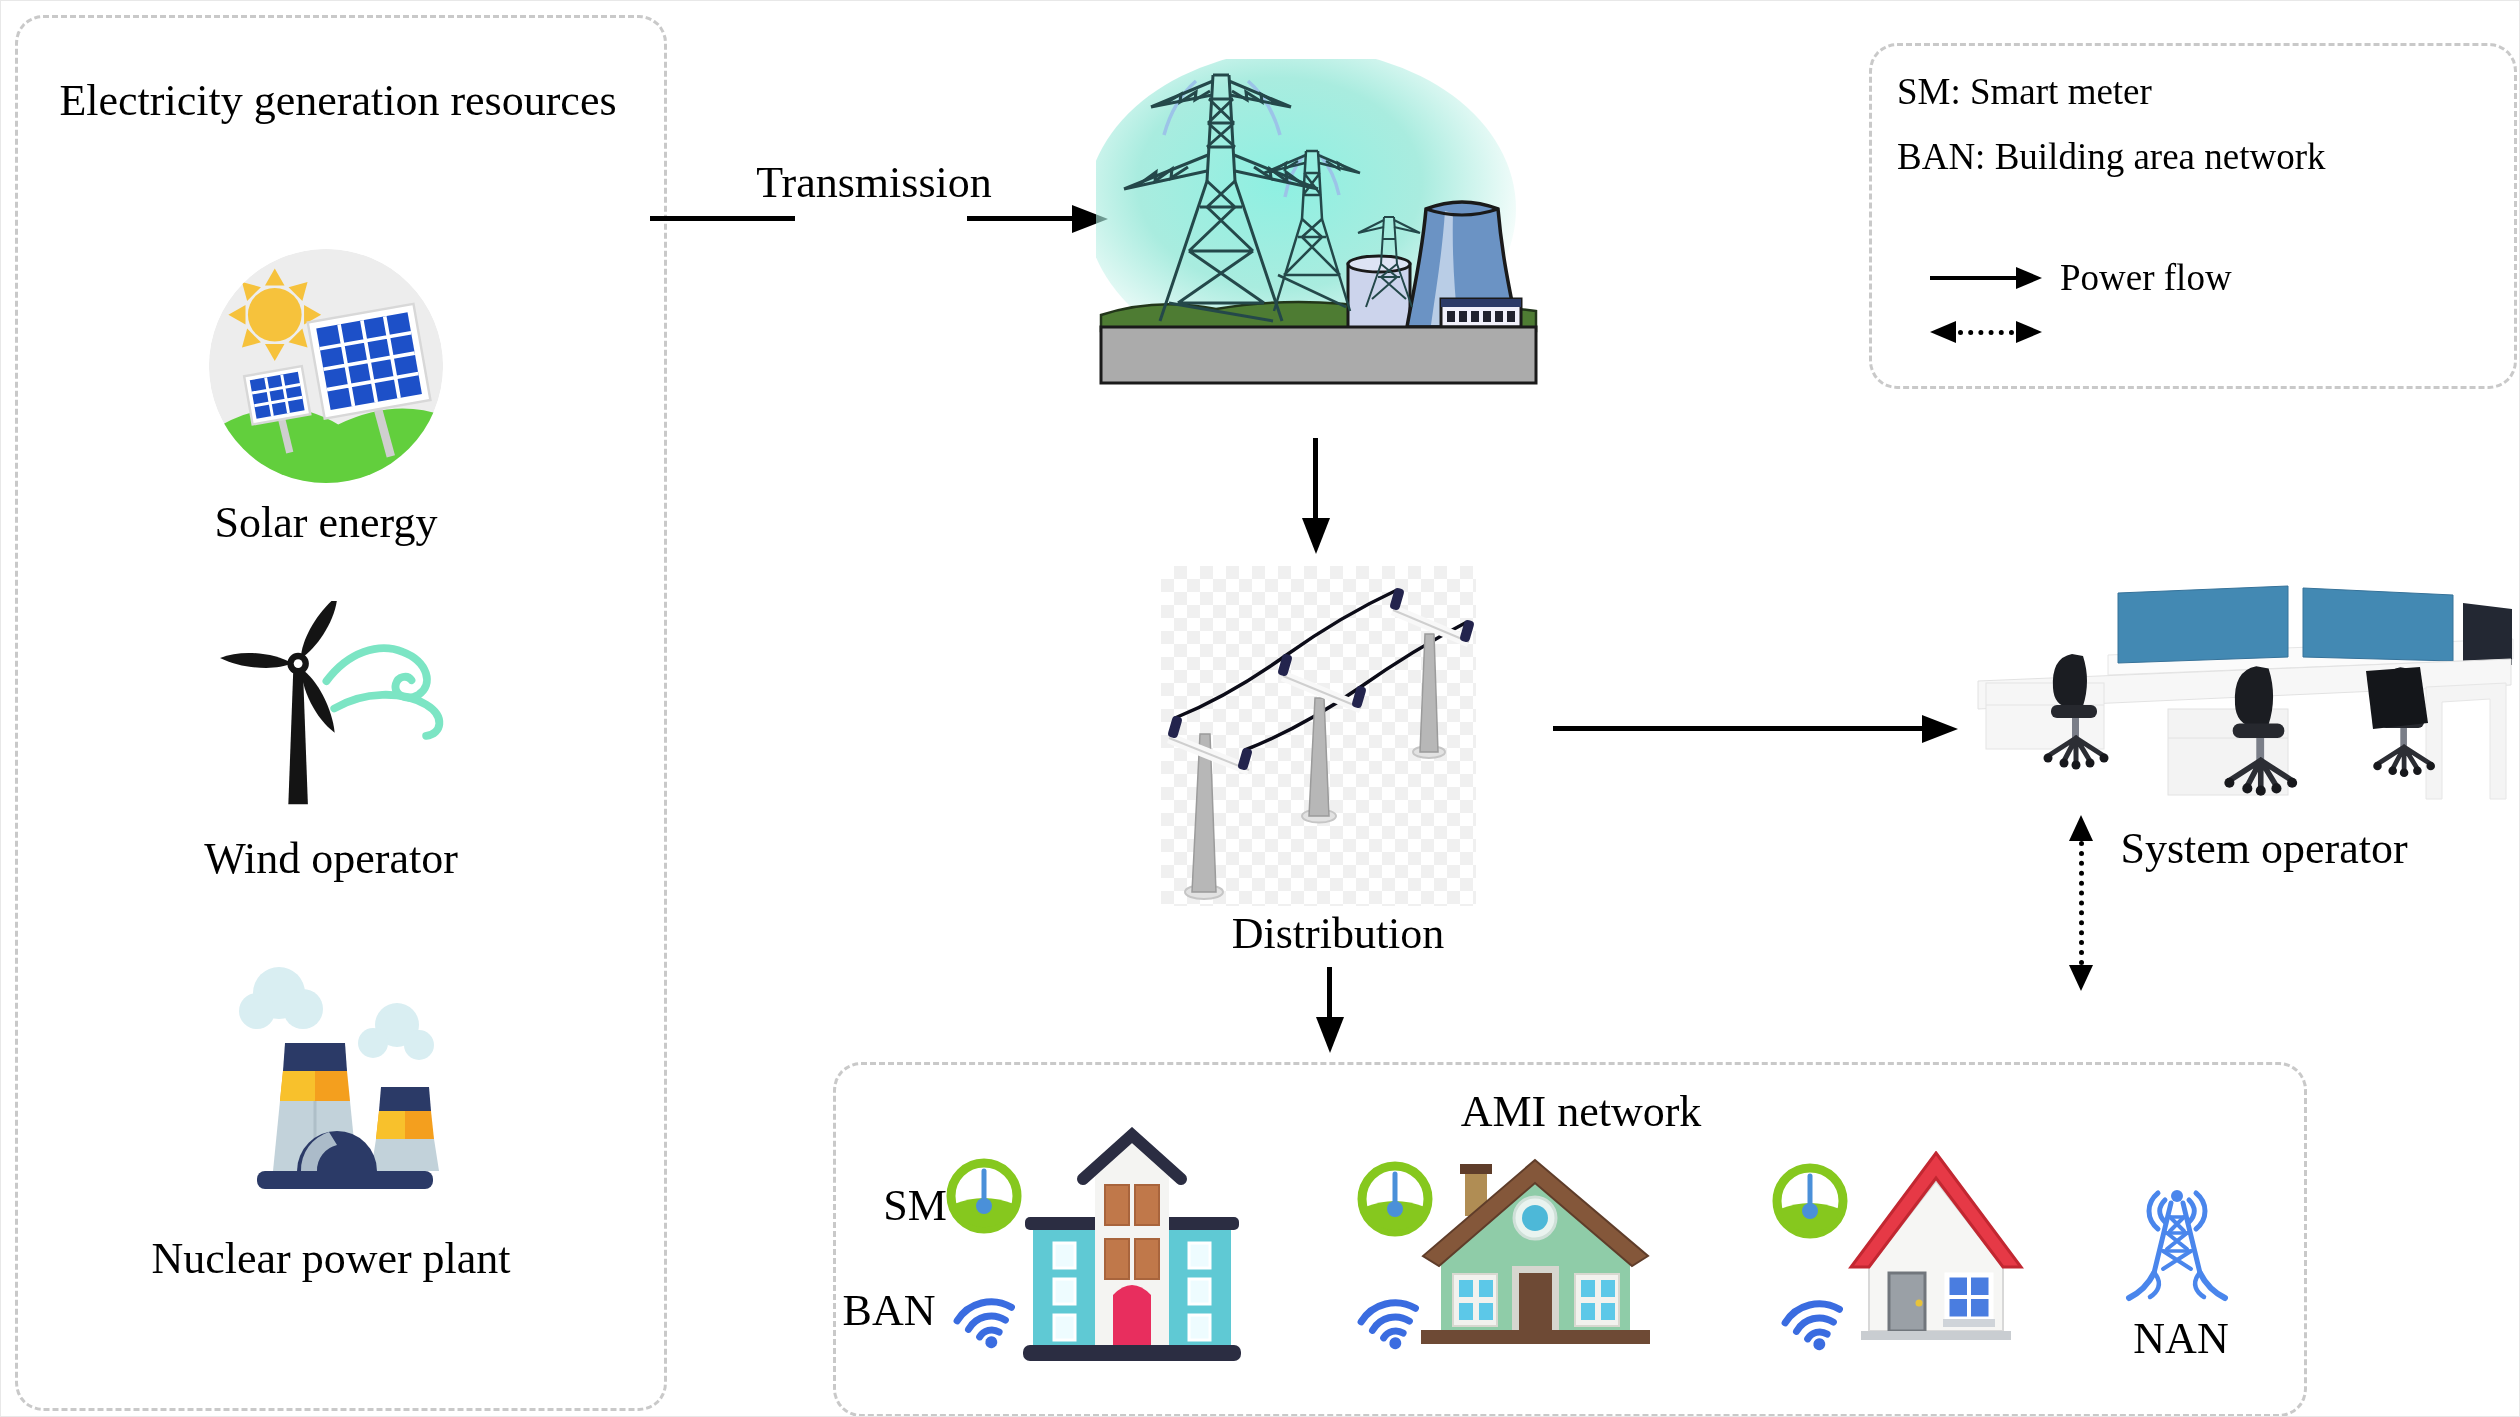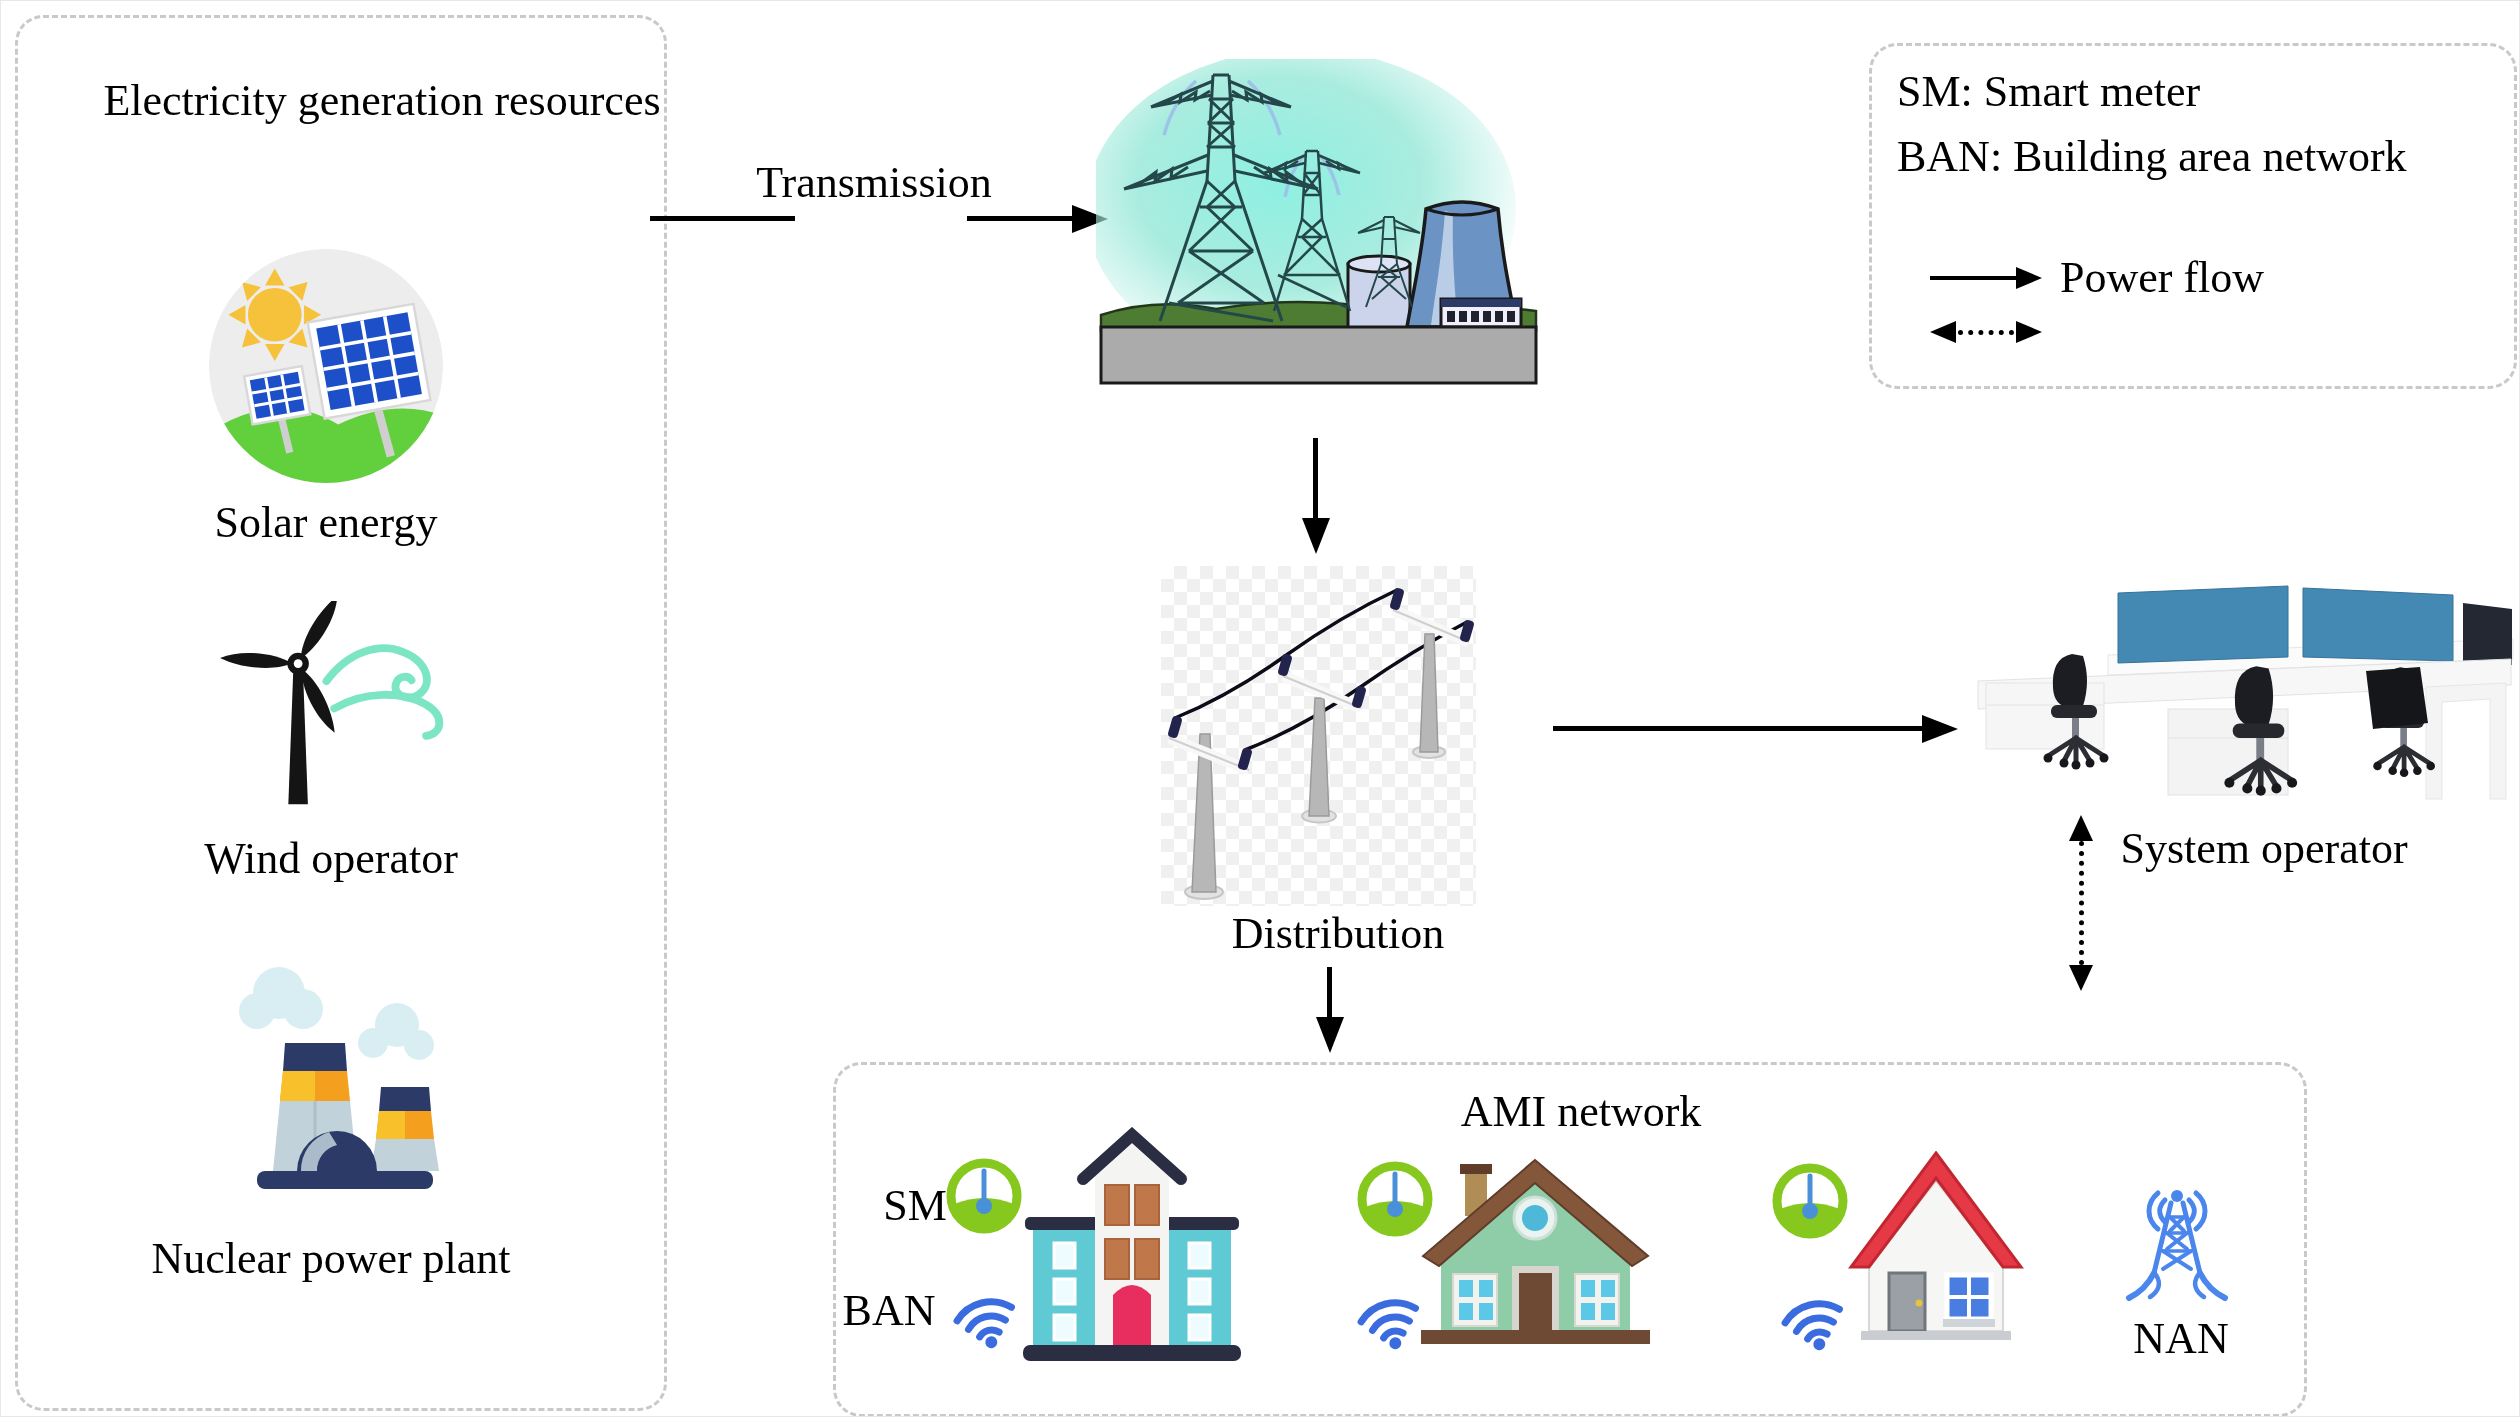--- a/index.html
+++ b/index.html
@@ -2,21 +2,21 @@
 <html><head>
 <meta charset="utf-8">
 <style>
   html,body{margin:0;padding:0;background:#fff;}
   #canvas{position:relative;width:2520px;height:1417px;background:#ffffff;overflow:hidden;
           font-family:"Liberation Serif","DejaVu Serif",serif;border:1px solid #e8e8e8;box-sizing:border-box;}
   .abs{position:absolute;}
   .dashed-box{position:absolute;border:3px dashed #c9c9c9;border-radius:28px;background:#ffffff;}
   .label{position:absolute;font-size:44px;line-height:1.1;color:#000;white-space:nowrap;
          transform:translate(-50%,-50%);}
-  .label-left{position:absolute;font-size:44px;line-height:1.1;color:#000;white-space:nowrap;
+  .label-left{position:absolute;font-size:37px;line-height:1.1;color:#000;white-space:nowrap;
          transform:translateY(-50%);}
   .hline{position:absolute;height:5px;background:#000;}
   .vline{position:absolute;width:5px;background:#000;}
   .head-right{position:absolute;width:0;height:0;border-top:14px solid transparent;
               border-bottom:14px solid transparent;border-left:36px solid #000;}
   .head-down{position:absolute;width:0;height:0;border-left:14px solid transparent;
              border-right:14px solid transparent;border-top:36px solid #000;}
   .head-right-sm{position:absolute;width:0;height:0;border-top:11px solid transparent;
               border-bottom:11px solid transparent;border-left:26px solid #000;}
   .head-left-sm{position:absolute;width:0;height:0;border-top:11px solid transparent;
@@ -31,21 +31,21 @@
            background-size:26px 26px;}
   svg{display:block;width:100%;height:100%;}
 </style>
 </head>
 <body>
 
 <div id="canvas">
 
   <div class="dashed-box" style="left:14px;top:14px;width:646px;height:1390px;"></div>
 
-  <div class="label" style="left:337px;top:100px;margin-left:44px;">Electricity generation resources</div>
+  <div class="label" style="left:337px;top:100px;">Electricity generation resources</div>
 
   <div class="abs" style="left:203px;top:243px;width:244px;height:244px;">
     <svg viewBox="0 0 100 100">
       <defs>
           <clipPath id="solclip">
             <circle cx="50" cy="50" r="48"></circle>
           </clipPath>
         </defs>
       <g clip-path="url(#solclip)">
         <circle cx="50" cy="50" r="48" fill="#ededed"></circle>

